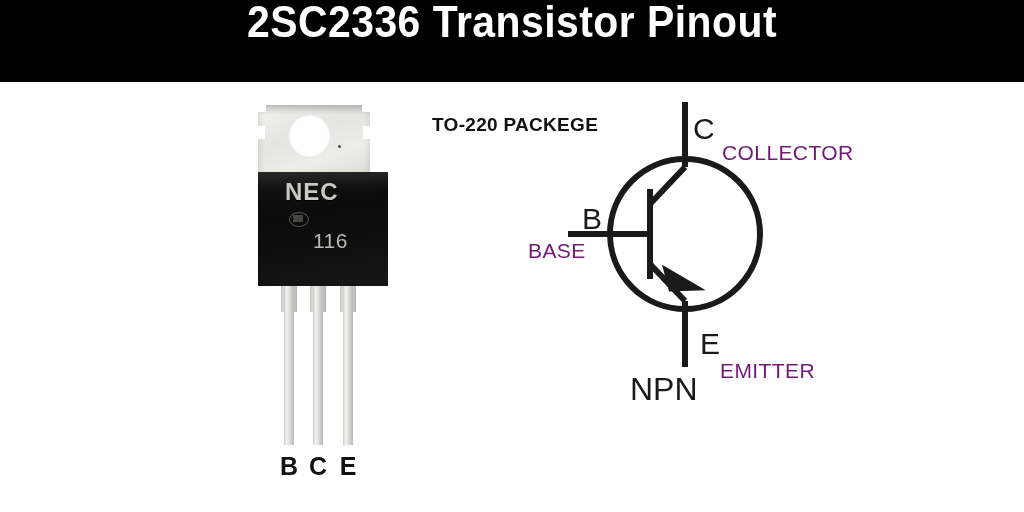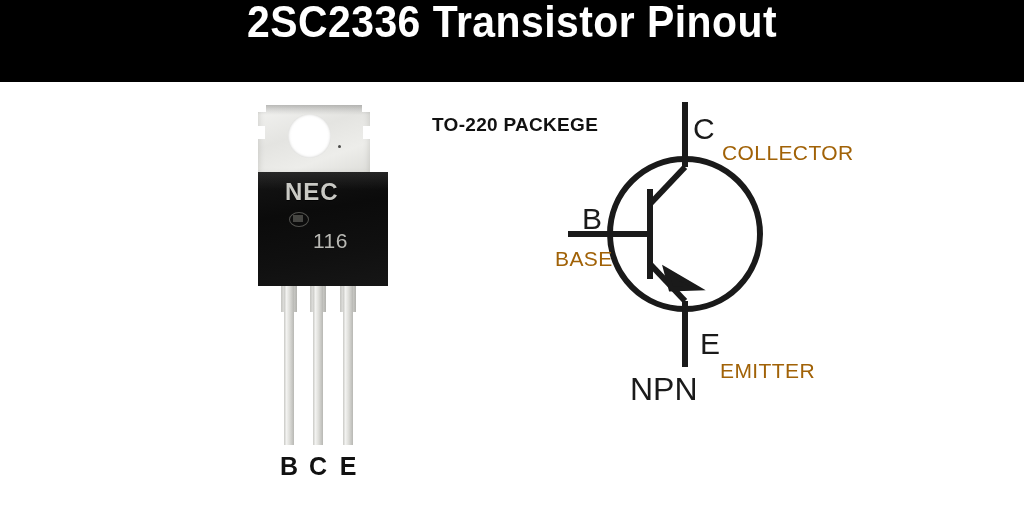--- a/index.html
+++ b/index.html
@@ -269,31 +269,31 @@
   .sym-label {
     position: absolute;
     color: #1a1a1a;
     font-family: "Liberation Sans", sans-serif;
     font-size: 30px;
     line-height: 1;
     white-space: nowrap;
   }
   .sym-label-small {
     position: absolute;
-    color: #a16207;
+    color: #701a75;
     font-family: "Liberation Sans", sans-serif;
     font-size: 21px;
     letter-spacing: 0.4px;
     line-height: 1;
     white-space: nowrap;
   }
   #label-C       { left: 173px; top: 22px; }
   #label-COLLECTOR { left: 202px; top: 50px; }
   #label-B       { left: 62px;  top: 112px; }
-  #label-BASE    { left: 8px;   top: 156px; margin-left: 27px; }
+  #label-BASE    { left: 8px;   top: 148px; }
   #label-E       { left: 180px; top: 237px; }
   #label-EMITTER { left: 200px; top: 268px; }
   #label-NPN     { left: 110px; top: 281px; font-size: 32px; text-align: center; }
 </style>
 </head>
 <body>
 
 <div id="title-banner">
   <div id="title-text">2SC2336 Transistor Pinout</div>
 </div>

